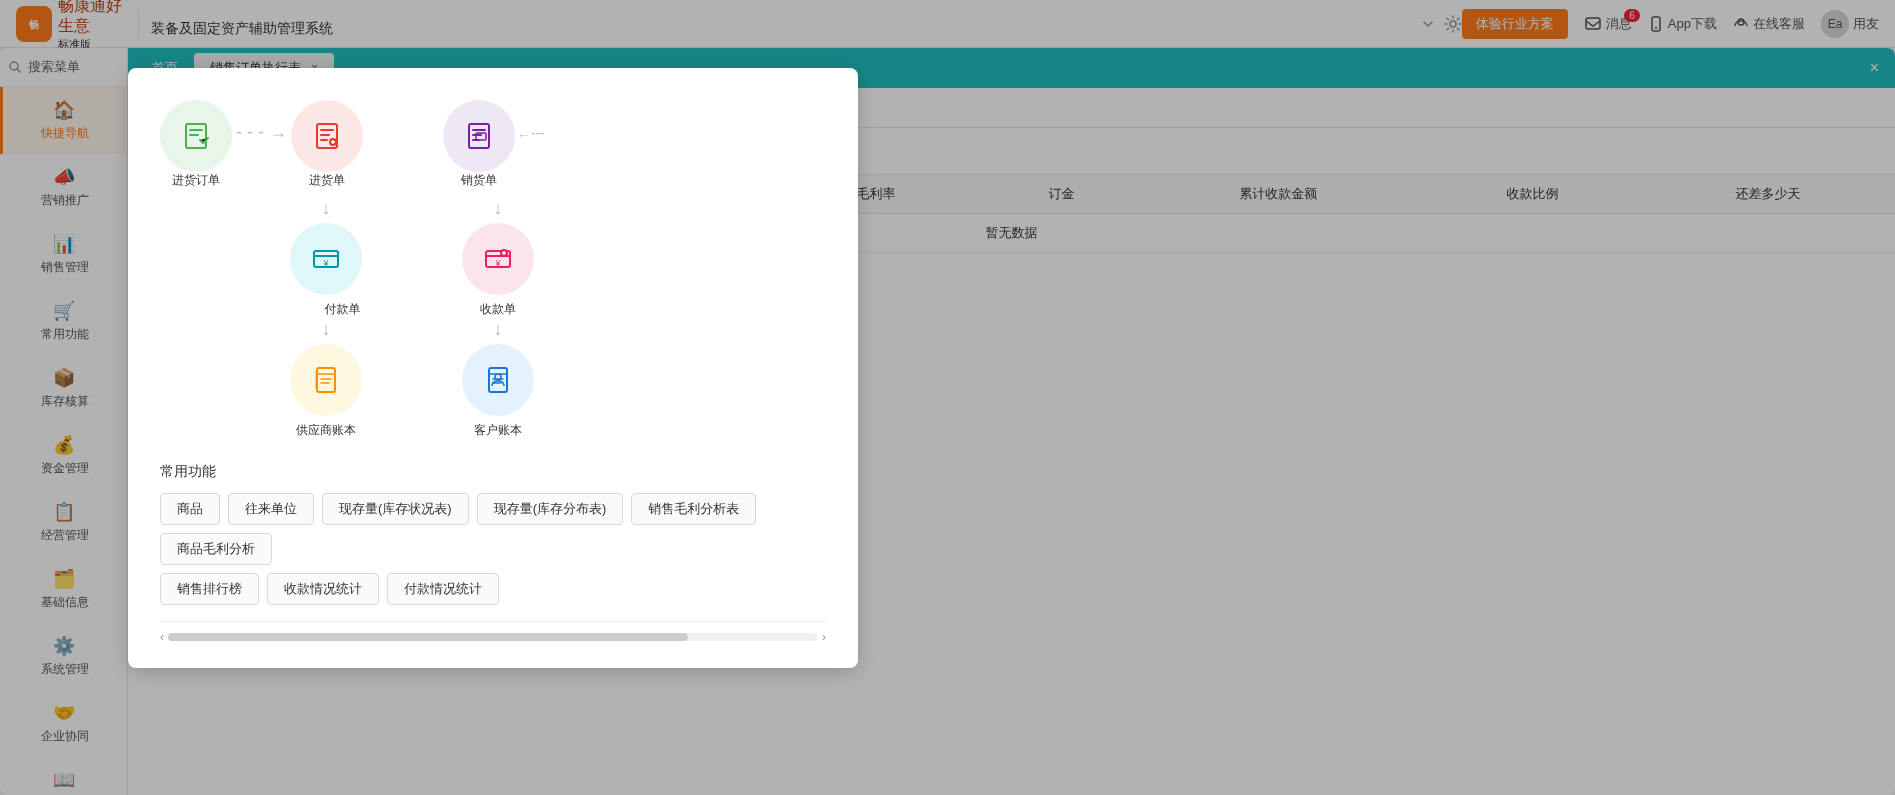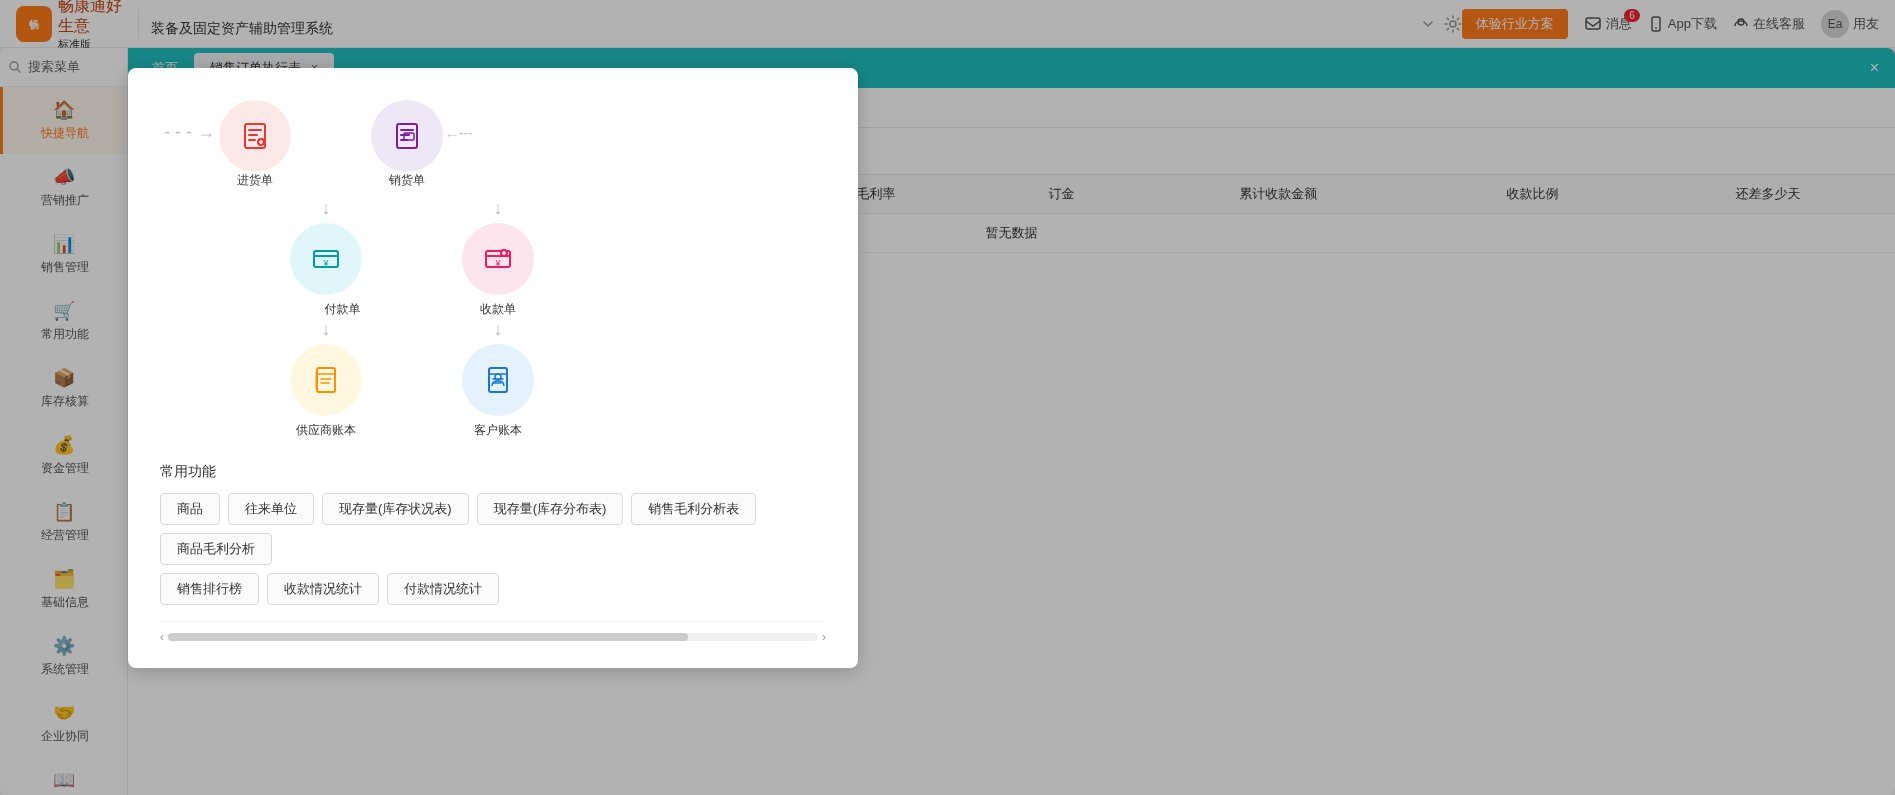--- a/index.html
+++ b/index.html
@@ -298,20 +298,30 @@
 
 <div class="overlay">
   <div class="popup">
 
     <div class="flow-section">
       <div class="flow-main-row">
 
         <div style="display:flex;flex-direction:column;align-items:flex-start;">
           <div style="display:flex;align-items:center;margin-bottom:8px;">
 
+            <div class="flow-col">
+              <div class="flow-circle green">
+                <svg width="32" height="32" viewBox="0 0 32 32">
+                  <rect x="6" y="4" width="20" height="24" rx="2" fill="none" stroke="#4caf50" stroke-width="2"></rect>
+                  <path d="M10 10h12M10 15h8" stroke="#4caf50" stroke-width="2" stroke-linecap="round"></path>
+                  <path d="M20 20l3 3 5-5" stroke="#4caf50" stroke-width="2" stroke-linecap="round" stroke-linejoin="round"></path>
+                </svg>
+              </div>
+              <span class="flow-label">进货订单</span>
+            </div>
 
             <div class="flow-arrow" style="margin-bottom:24px;">- - - →</div>
 
             <div class="flow-col">
               <div class="flow-circle red">
                 <svg width="32" height="32" viewBox="0 0 32 32">
                   <rect x="6" y="4" width="20" height="24" rx="2" fill="none" stroke="#e53935" stroke-width="2"></rect>
                   <path d="M10 10h12M10 15h8M10 20h6" stroke="#e53935" stroke-width="2" stroke-linecap="round"></path>
                   <circle cx="22" cy="22" r="4" fill="#e53935"></circle>
                   <path d="M20 22h4M22 20v4" stroke="white" stroke-width="1.5"></path>

